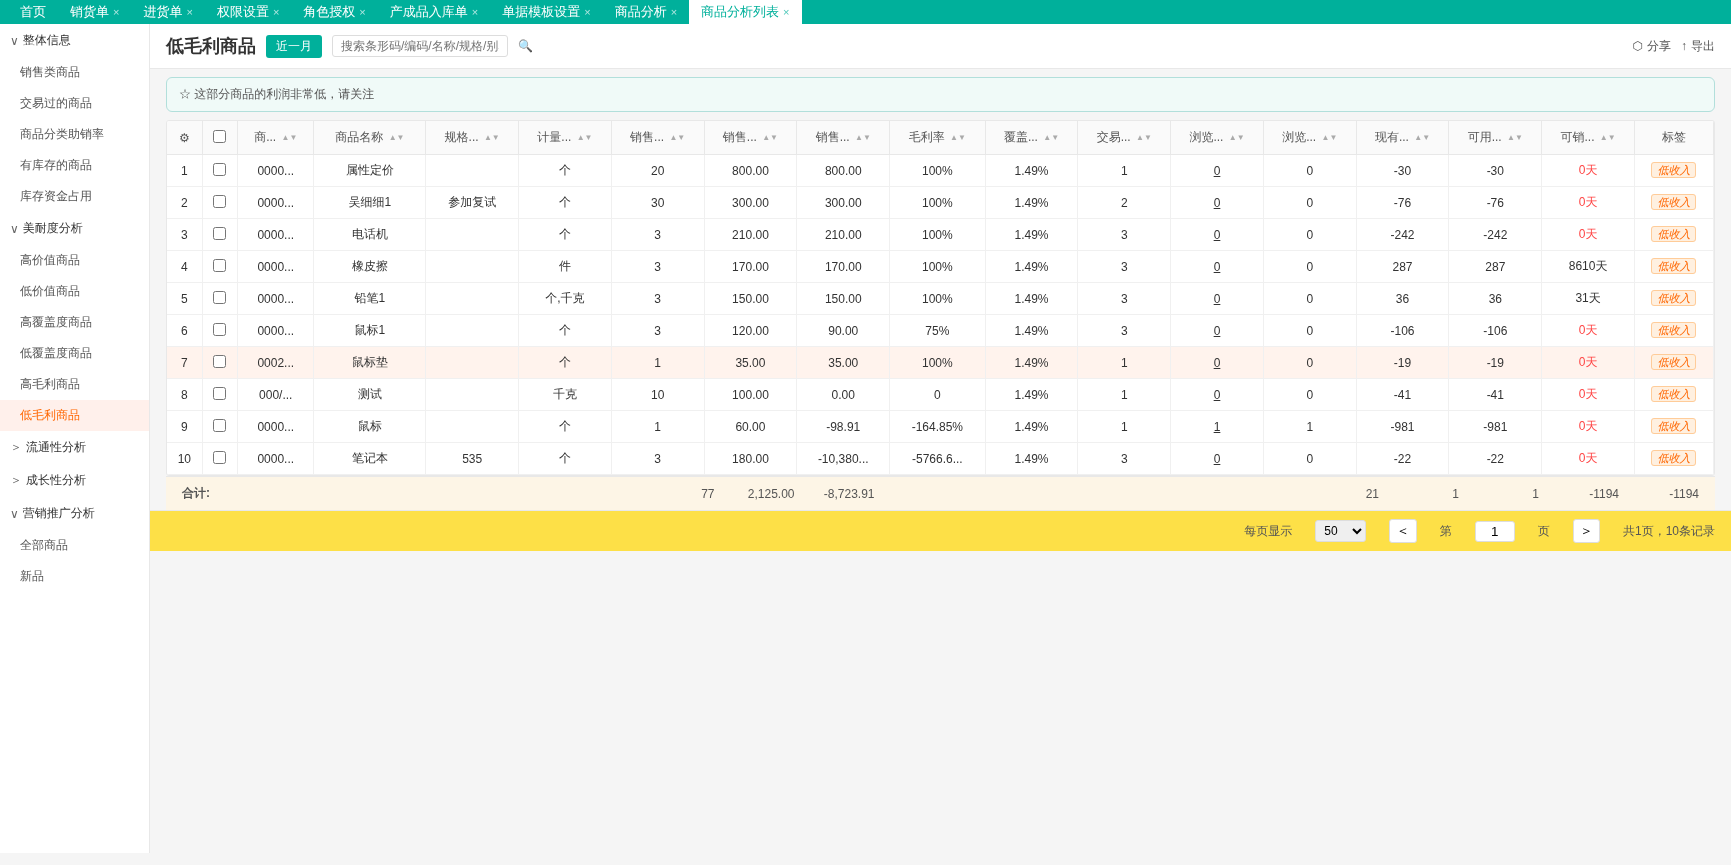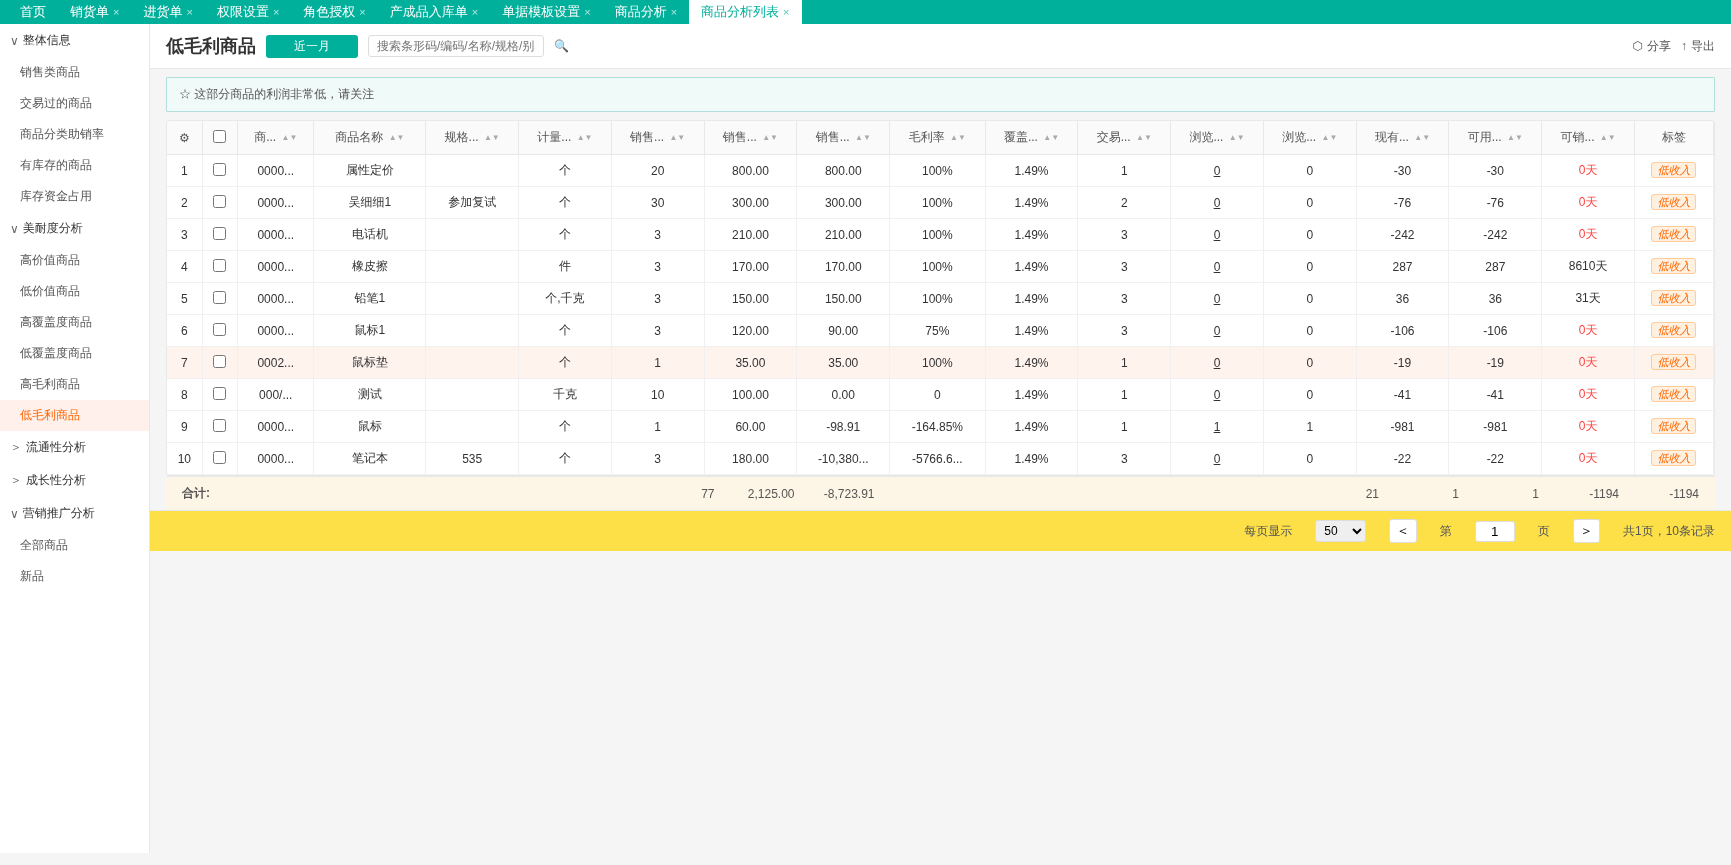--- a/index.html
+++ b/index.html
@@ -71,21 +71,21 @@
     }
     .page-title {
       font-size: 18px;
       font-weight: bold;
       color: #333;
     }
     .date-btn {
       background: #00b09b;
       color: #fff;
       border: none;
-      padding: 3px 28px;
+      padding: 3px 10px;
       border-radius: 3px;
       cursor: pointer;
       font-size: 12px;
     }
     .search-box {
       border: 1px solid #ddd;
       border-radius: 3px;
       padding: 3px 8px;
       width: 176px;
       font-size: 12px;
@@ -97,21 +97,21 @@
       display: flex; align-items: center; gap: 4px;
       color: #555; cursor: pointer; font-size: 12px;
     }
 
     
     .notice-bar {
       background: #f0faf8;
       border: 1px solid #b2dfdb;
       margin: 8px 16px;
       padding: 8px 12px;
-      border-radius: 1px;
+      border-radius: 6px;
       color: #555;
       font-size: 12px;
     }
 
     
     .table-container {
       margin: 0 16px;
       background: #fff;
       border: 1px solid #e8e8e8;
       border-radius: 3px;

